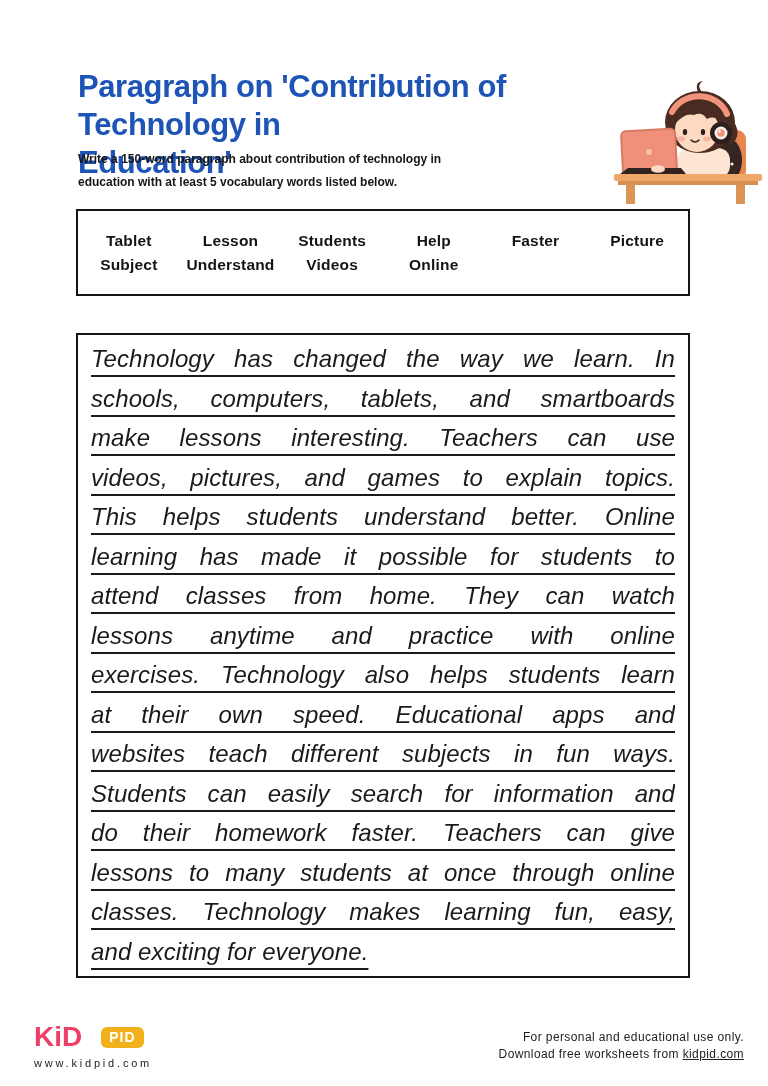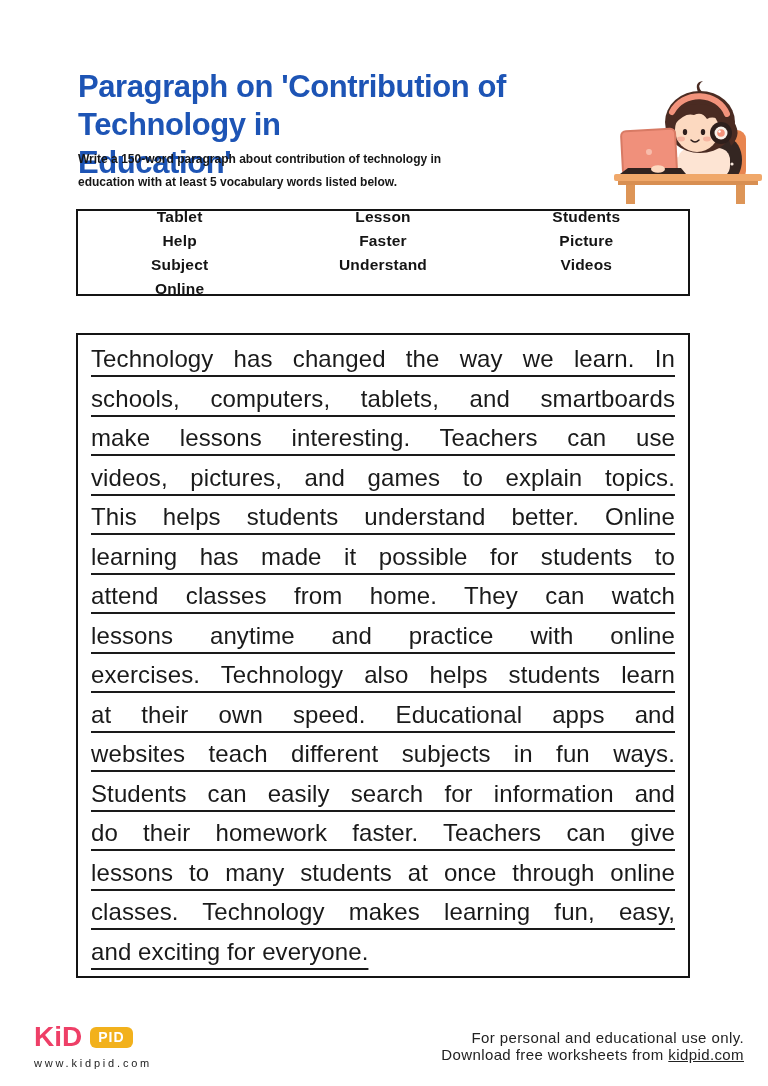--- a/index.html
+++ b/index.html
@@ -21,21 +21,21 @@
     font-size:12px; font-weight:700; color:#161616; line-height:23px;
   }
   .illustration {
     position:absolute; right:4px; top:72px; width:156px; height:132px;
   }
 
   
   .vocab-box {
     position:absolute; left:76px; top:209px; width:614px; height:87px;
     border:2.5px solid #141414; box-sizing:border-box;
-    display:grid; grid-template-columns:repeat(3,1fr);
+    display:grid; grid-template-columns:repeat(6,1fr);
     align-content:center; row-gap:6px;
   }
   .vocab-word {
     text-align:center; font-weight:700; font-size:15.5px; color:#141414;
     letter-spacing:0.2px;
   }
 
   
   .para-box {
     position:absolute; left:76px; top:333px; width:614px; height:645px;
@@ -44,39 +44,40 @@
   }
   .pline {
     height:39.5px; line-height:39.5px; overflow:hidden;
     font-size:24px; color:#1a1a1a;
     text-align:justify; text-align-last:justify;
     text-decoration:underline;
     text-decoration-thickness:1.5px;
     text-underline-offset:8px;
     text-decoration-skip-ink:none;
     letter-spacing:0.1px;
+    font-style:italic;
   }
   .pline:last-child { text-align-last:left; }
 
   
   .logo { position:absolute; left:34px; top:1021px; }
-  .logo-row { display:flex; align-items:center; gap:8px;text-align:center; }
+  .logo-row { display:flex; align-items:center; gap:19px;text-align:center; }
   .logo-kid {
     color:#ee3f67; font-weight:800; font-size:28px; letter-spacing:0;
   }
   .logo-pid {
     background:#f2b11c; color:#ffffff; font-weight:800; font-size:14px;
     padding:2px 8px 3px; border-radius:6px; letter-spacing:1px;
   }
   .logo-site {
     font-size:11px; letter-spacing:2.8px; color:#222; margin-top:4px;
   }
   .footer-note {
     position:absolute; right:24px; top:1029px; text-align:right;
-    font-size:15px; color:#222; line-height:17px; letter-spacing:0.4px;
+    font-size:12px; color:#222; line-height:17px; letter-spacing:0.4px;
   }
   .footer-note a { color:#222; text-decoration:underline; }
 </style>
 </head>
 <body>
 
 <div class="page">
 
   <div class="title">
     <div>Paragraph on 'Contribution of Technology in</div>

